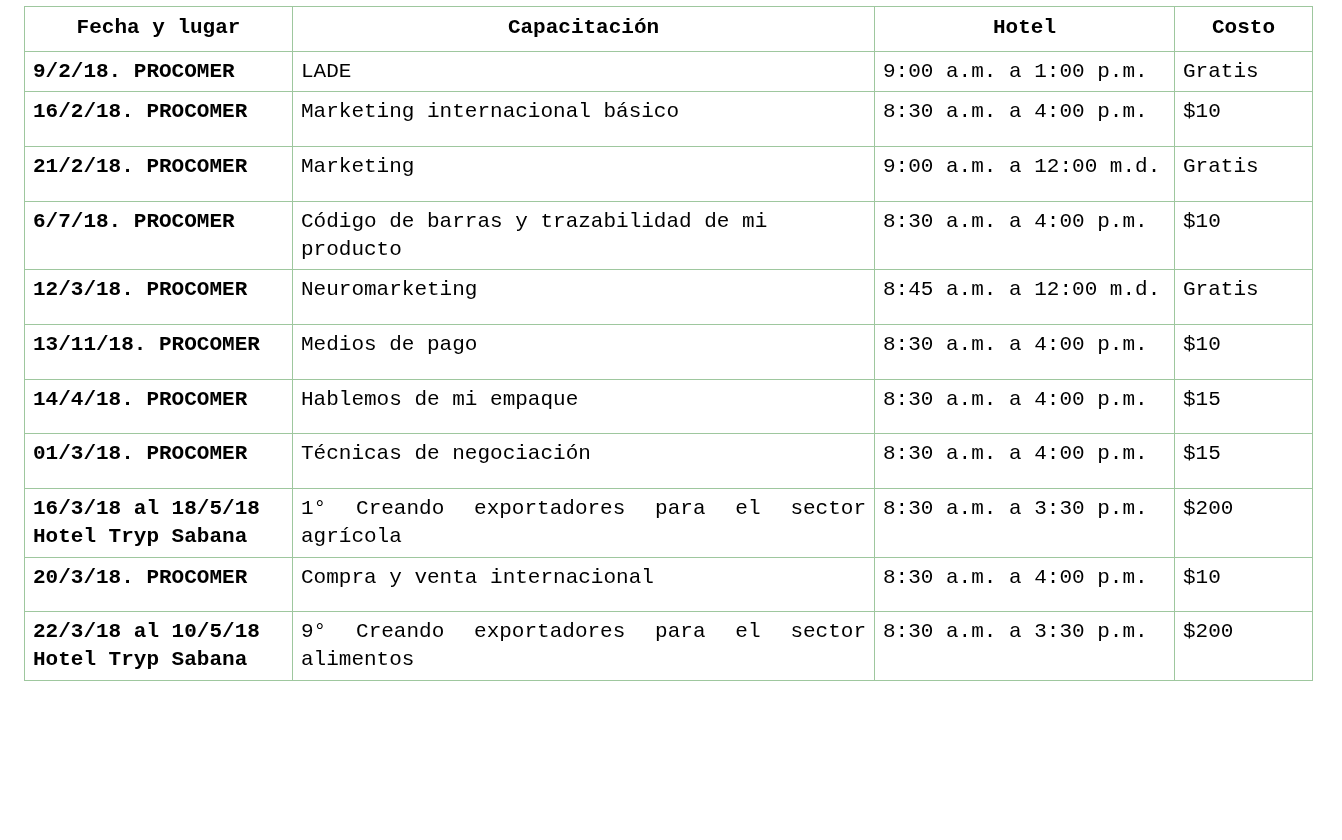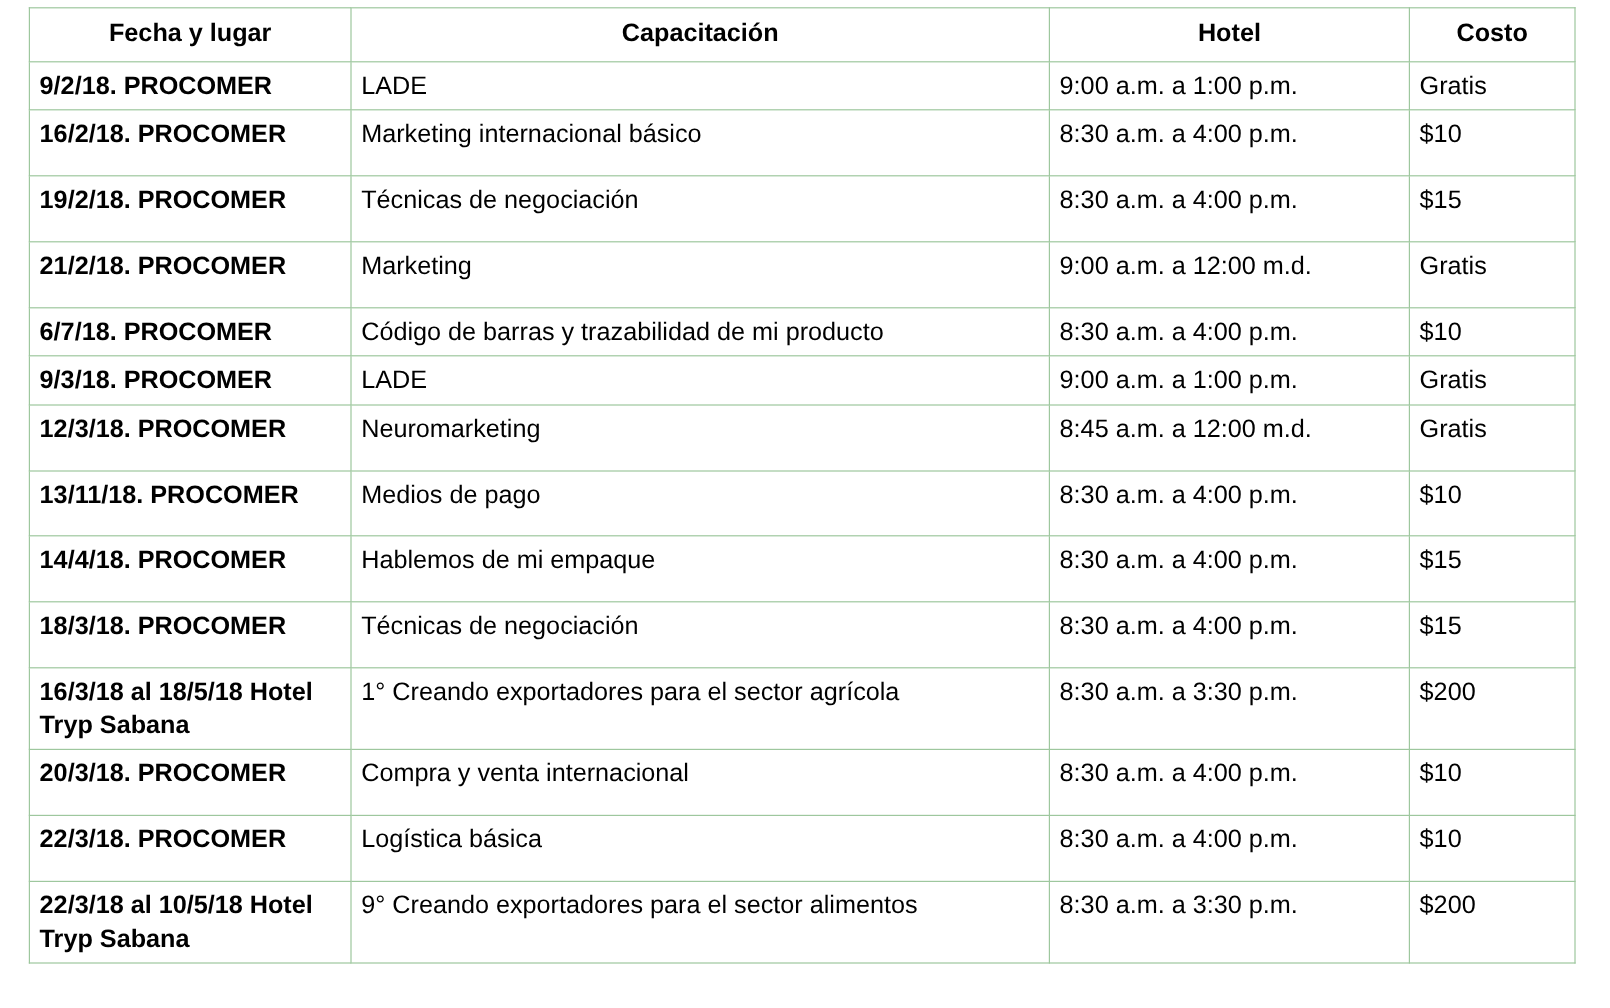--- a/index.html
+++ b/index.html
@@ -13,20 +13,21 @@
     font-family: "Liberation Sans", sans-serif;
     color: #000000;
     overflow: hidden;
   }
   .page {
     width: 1074px;
     height: 840px;
     position: relative;
     box-sizing: border-box;
     padding: 6px 11px 0 0;
+    font-family: Liberation Mono, monospace;
   }
   table.schedule {
     border-collapse: collapse;
     table-layout: fixed;
     width: 1288px;
     margin-left: 24px;
   }
   table.schedule col.c-fecha { width: 268px; }
   table.schedule col.c-cap   { width: 582px; }
   table.schedule col.c-hora  { width: 300px; }
@@ -89,85 +90,67 @@
           <td class="hora">9:00 a.m. a 1:00 p.m.</td>
           <td class="costo">Gratis</td>
         </tr>
         <tr class="tall">
           <td class="fecha">16/2/18. PROCOMER</td>
           <td class="cap">Marketing internacional básico</td>
           <td class="hora">8:30 a.m. a 4:00 p.m.</td>
           <td class="costo">$10</td>
         </tr>
         <tr class="tall">
-          <td class="fecha">19/2/18. PROCOMER</td>
-          <td class="cap">Técnicas de negociación</td>
-          <td class="hora">8:30 a.m. a 4:00 p.m.</td>
-          <td class="costo">$15</td>
-        </tr>
-        <tr class="tall">
           <td class="fecha">21/2/18. PROCOMER</td>
           <td class="cap">Marketing</td>
           <td class="hora">9:00 a.m. a 12:00 m.d.</td>
           <td class="costo">Gratis</td>
         </tr>
         <tr class="short">
           <td class="fecha">6/7/18. PROCOMER</td>
           <td class="cap">Código de barras y trazabilidad de mi producto</td>
           <td class="hora">8:30 a.m. a 4:00 p.m.</td>
           <td class="costo">$10</td>
-        </tr>
-        <tr class="short">
-          <td class="fecha">9/3/18. PROCOMER</td>
-          <td class="cap">LADE</td>
-          <td class="hora">9:00 a.m. a 1:00 p.m.</td>
-          <td class="costo">Gratis</td>
         </tr>
         <tr class="tall">
           <td class="fecha">12/3/18. PROCOMER</td>
           <td class="cap">Neuromarketing</td>
           <td class="hora">8:45 a.m. a 12:00 m.d.</td>
           <td class="costo">Gratis</td>
         </tr>
         <tr class="tall">
           <td class="fecha">13/11/18. PROCOMER</td>
           <td class="cap">Medios de pago</td>
           <td class="hora">8:30 a.m. a 4:00 p.m.</td>
           <td class="costo">$10</td>
         </tr>
         <tr class="tall">
           <td class="fecha">14/4/18. PROCOMER</td>
           <td class="cap">Hablemos de mi empaque</td>
           <td class="hora">8:30 a.m. a 4:00 p.m.</td>
           <td class="costo">$15</td>
         </tr>
         <tr class="tall">
-          <td class="fecha">18/3/18. PROCOMER</td>
+          <td class="fecha">01/3/18. PROCOMER</td>
           <td class="cap">Técnicas de negociación</td>
           <td class="hora">8:30 a.m. a 4:00 p.m.</td>
           <td class="costo">$15</td>
         </tr>
         <tr class="short">
           <td class="fecha">16/3/18 al 18/5/18 Hotel Tryp Sabana</td>
           <td class="cap justify">1° Creando exportadores para el sector agrícola</td>
           <td class="hora">8:30 a.m. a 3:30 p.m.</td>
           <td class="costo">$200</td>
         </tr>
         <tr class="tall">
           <td class="fecha">20/3/18. PROCOMER</td>
           <td class="cap">Compra y venta internacional</td>
           <td class="hora">8:30 a.m. a 4:00 p.m.</td>
           <td class="costo">$10</td>
         </tr>
-        <tr class="tall">
-          <td class="fecha">22/3/18. PROCOMER</td>
-          <td class="cap">Logística básica</td>
-          <td class="hora">8:30 a.m. a 4:00 p.m.</td>
-          <td class="costo">$10</td>
-        </tr>
         <tr class="short">
           <td class="fecha">22/3/18 al 10/5/18 Hotel Tryp Sabana</td>
           <td class="cap justify">9° Creando exportadores para el sector alimentos</td>
           <td class="hora">8:30 a.m. a 3:30 p.m.</td>
           <td class="costo">$200</td>
         </tr>
       </tbody>
   </table>
 </div>
 

